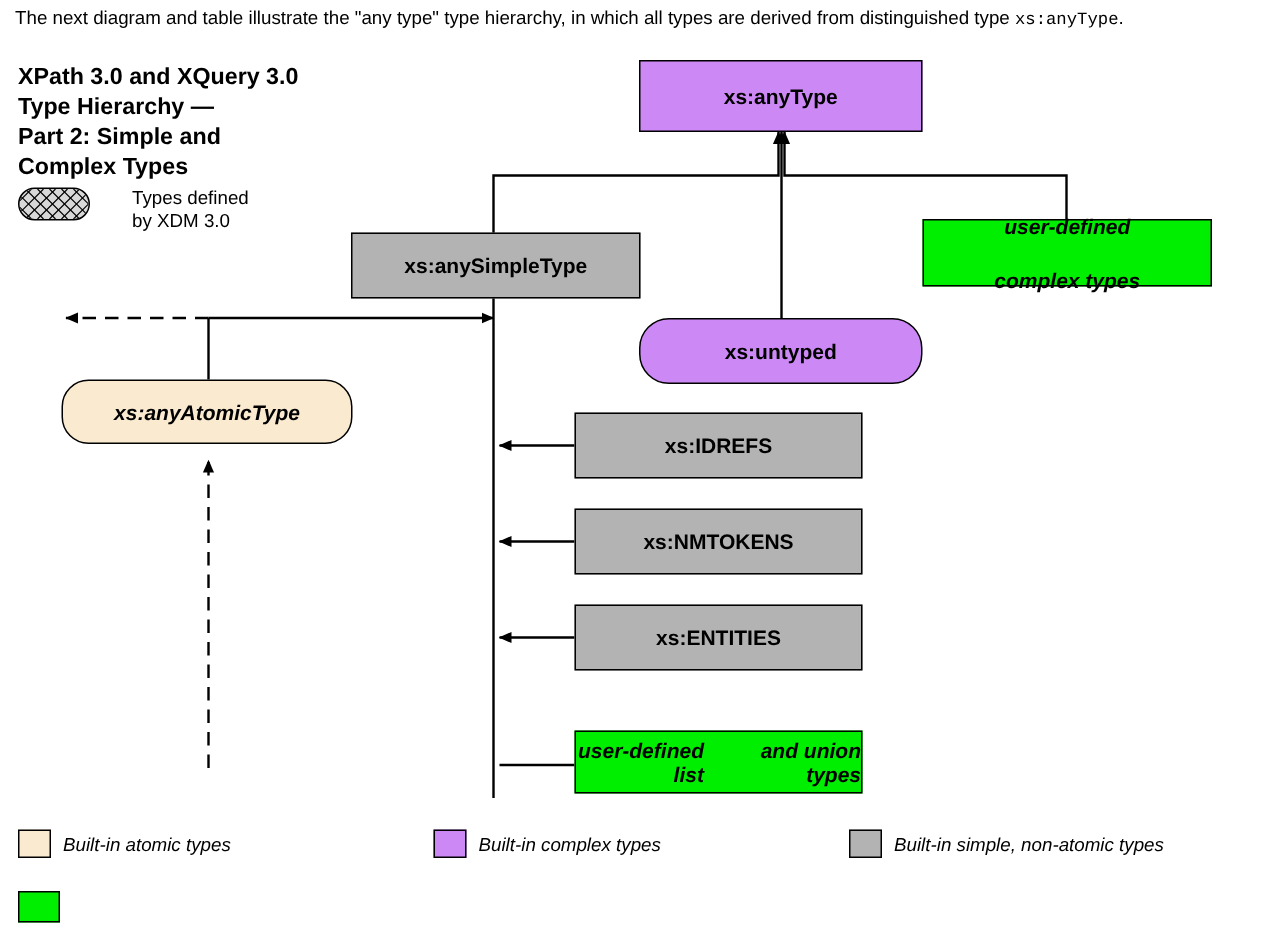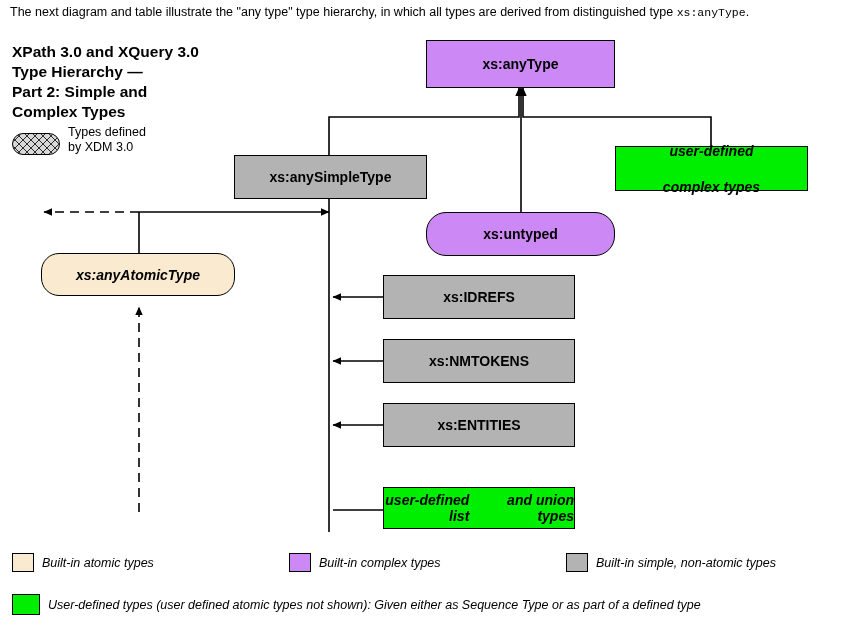--- a/index.html
+++ b/index.html
@@ -88,21 +88,22 @@
   .swatch.cream { background: #faebd0; }
   .swatch.purple { background: #cc88f5; }
   .swatch.gray { background: #b3b3b3; }
   .swatch.green { background: #00ee00; }
 
   .xdm-key {
     position: absolute;
     left: 12px;
     top: 103px;
     display: flex;
-    align-items: flex-end;
+    align-items: flex-start;
+    gap: 20px;
   }
   .xdm-swatch {
     width: 48px;
     height: 22px;
     border: 1px solid #000000;
     border-radius: 11px;
     box-sizing: border-box;
     background: #d8d8d8;
     margin-right: 8px;
     position: relative;
@@ -221,16 +222,15 @@
   <div class="legend-row" style="left:289px; top:531px;">
     <span class="swatch purple"></span>
     <span>Built-in complex types</span>
   </div>
   <div class="legend-row" style="left:566px; top:531px;">
     <span class="swatch gray"></span>
     <span>Built-in simple, non-atomic types</span>
   </div>
   <div class="legend-row" style="left:12px; top:572px;">
     <span class="swatch green" style="width:28px;height:21px;"></span>
-    <span>User-defined types (user defined atomic types not shown):  Given either as Sequence Type or as part of a defined type</span>
   </div>
 
 </div>
 
 </body></html>

